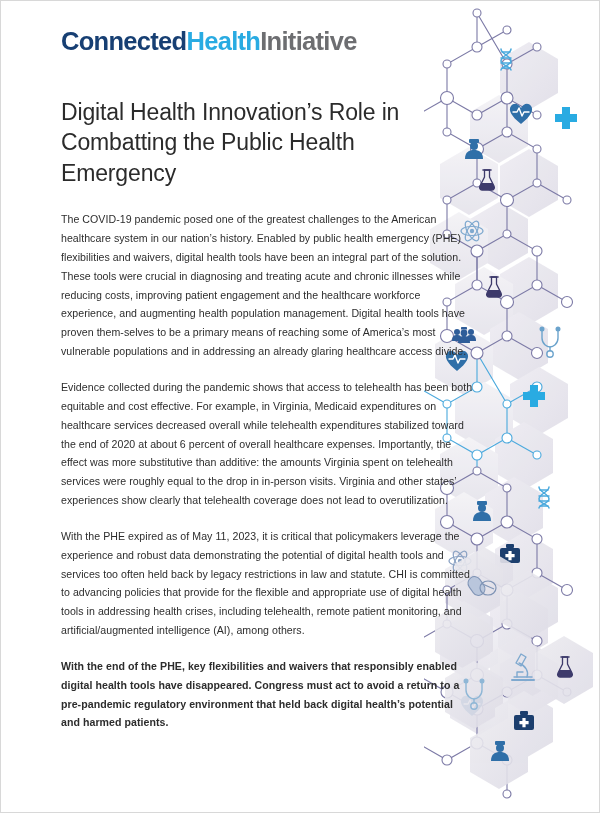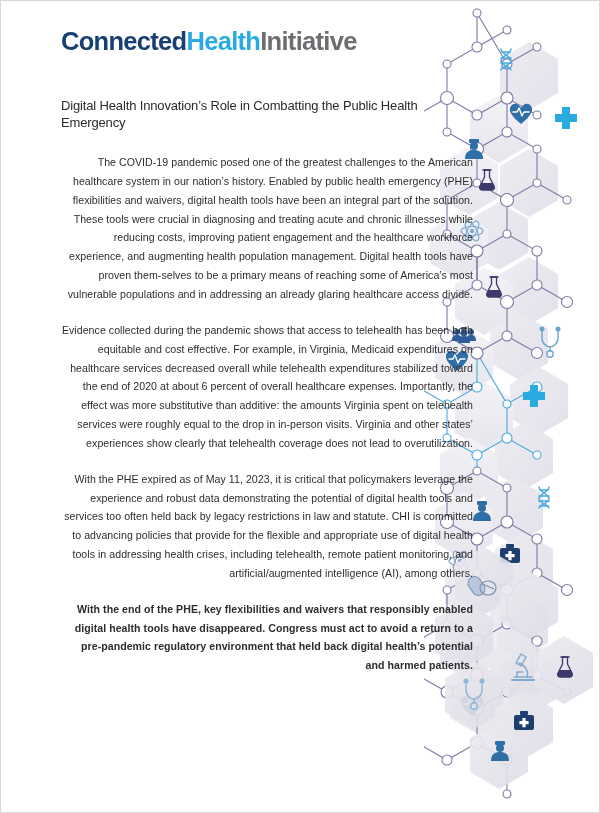--- a/index.html
+++ b/index.html
@@ -59,40 +59,40 @@
     line-height: 1;
     white-space: nowrap;
   }
   .logo .w1 { color: #173f73; }
   .logo .w2 { color: #29ABE2; }
   .logo .w3 { color: #6d6e71; }
 
   
   .doc-title {
     margin: 42px 0 0 2px;
-    font-size: 13px;
+    font-size: 23px;
     font-weight: normal;
     line-height: 1.33;
     color: #2b2b2b;
     letter-spacing: -0.15px;
     max-width: 400px;
   }
 
   
   .body-copy {
     margin: 22px 0 0 2px;
     max-width: 412px;
   }
   .body-copy p {
     margin: 0 0 17px 0;
     font-size: 10.6px;
     line-height: 1.78;
     color: #2d2d2d;
     letter-spacing: 0.004em;
-    text-align: right;
+    text-align: left;
   }
   .body-copy p:last-child { margin-bottom: 0; font-weight: bold; }
 </style>
 </head>
 <body>
 
 <div class="page">
 
   <div class="decor-column">
     <svg width="175" height="813" viewBox="0 0 175 813" xmlns="http://www.w3.org/2000/svg">

